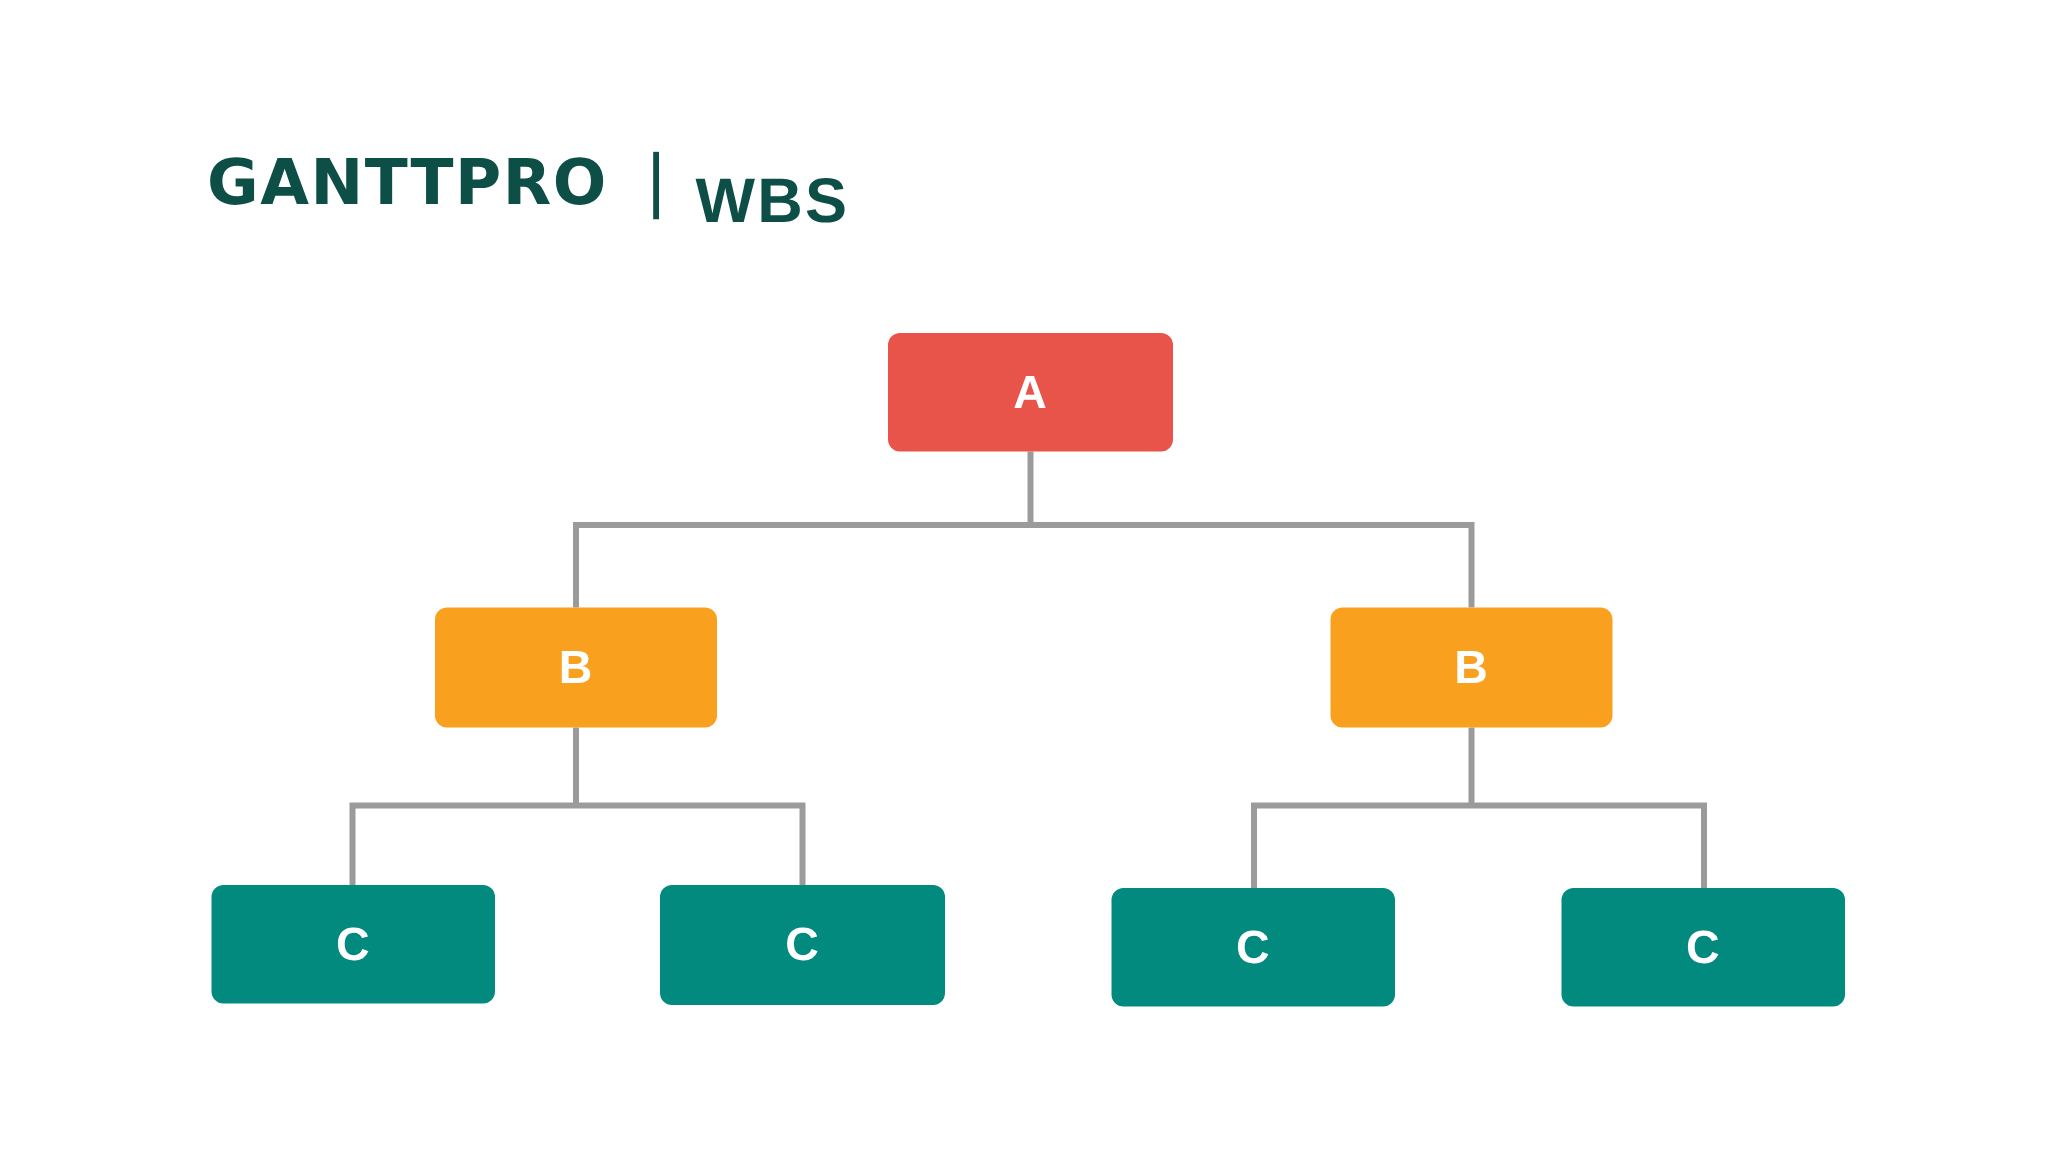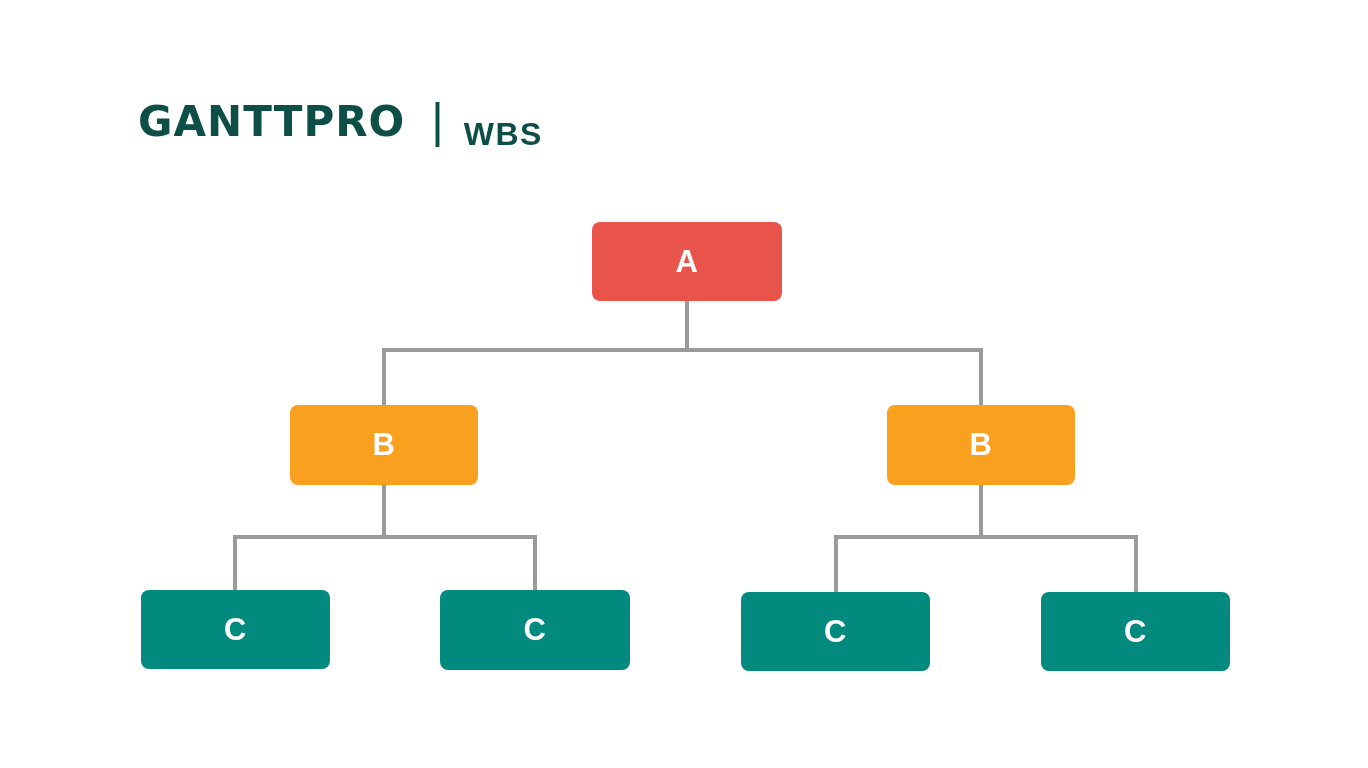--- a/index.html
+++ b/index.html
@@ -30,21 +30,21 @@
     color: #0d4f47;
   }
   .logo-sep {
     font-size: 48px;
     font-weight: 400;
     line-height: 1;
     color: #0d4f47;
     margin: 0 20px 2px 26px;
   }
   .wbs-title {
-    font-size: 32px;
+    font-size: 42px;
     font-weight: 600;
     line-height: 1;
     letter-spacing: 1.5px;
     color: #0d4f47;
     margin-top: 24px;
   }
 
   
   .connectors {
     position: absolute;

